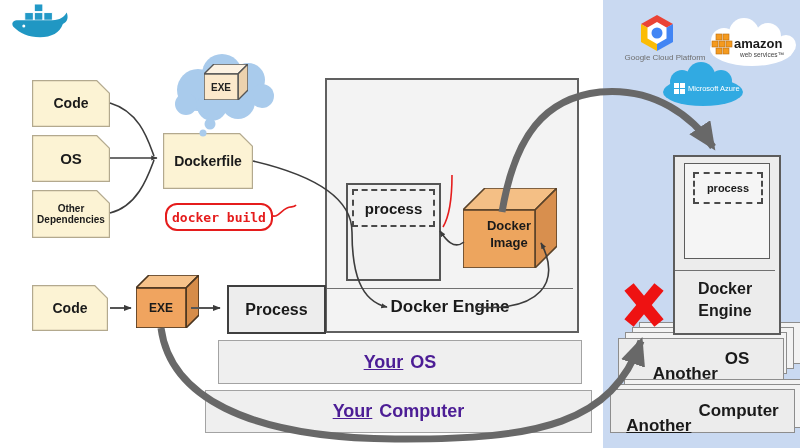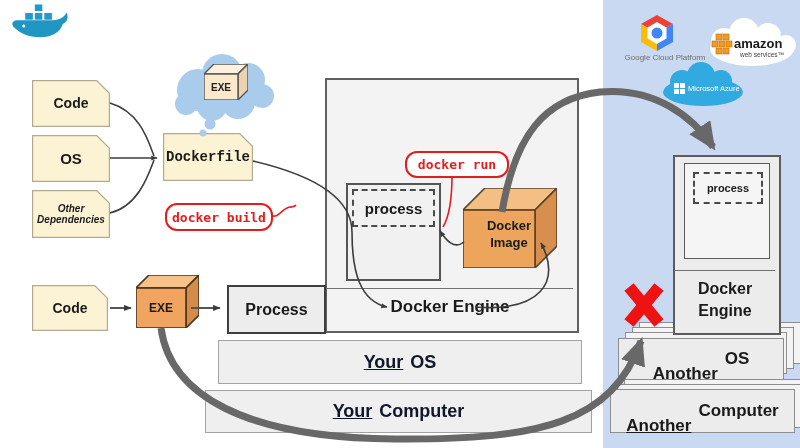--- a/index.html
+++ b/index.html
@@ -13,21 +13,21 @@
   
   .doc{position:absolute;}
   .doc .doc-b{position:absolute;inset:0;background:#b3a98e;
     clip-path:polygon(0 0,calc(100% - 13px) 0,100% 13px,100% 100%,0 100%);}
   .doc .doc-f{position:absolute;inset:1.2px;background:#fcf3d4;
     clip-path:polygon(0 0,calc(100% - 12.3px) 0,100% 12.3px,100% 100%,0 100%);}
   .doc .doc-t{position:absolute;inset:0;display:flex;align-items:center;justify-content:center;
     font-weight:bold;text-align:center;line-height:1.15;}
   
   .bar{position:absolute;background:#efefef;border:1.5px solid #a3a3a3;
-    display:flex;align-items:center;justify-content:center;font-weight:bold;color:#0f172a;z-index:1;}
+    display:flex;align-items:center;justify-content:center;font-weight:bold;color:#4c1d95;z-index:1;}
   .bar .em{text-decoration:underline;margin-right:7px;}
   
   .sheet{position:absolute;background:#f3f3f3;border:1.3px solid #8d8d8d;z-index:2;}
   .sheet.front{background:#ececec;display:flex;align-items:center;justify-content:center;font-weight:bold;}
   .sheet .em{text-decoration:underline;margin-right:7px;margin-top:30px;}
   
   .cmd{position:absolute;background:#ffffff;border:2px solid #e51c1c;border-radius:12px;
     color:#e51c1c;font-family:"DejaVu Sans Mono","Liberation Mono",monospace;font-weight:bold;
     display:flex;align-items:center;justify-content:center;z-index:6;}
   
@@ -60,23 +60,23 @@
     <div class="doc-t" style="font-size:14px;">Code</div>
   </div>
   <div class="doc" style="left:32px;top:135px;width:78px;height:47px;">
     <div class="doc-b"></div>
       <div class="doc-f"></div>
     <div class="doc-t" style="font-size:15px;">OS</div>
   </div>
   <div class="doc" style="left:32px;top:190px;width:78px;height:48px;">
     <div class="doc-b"></div>
       <div class="doc-f"></div>
-    <div class="doc-t" style="font-size:10px;padding:12px 10px;font-style:italic;">Other Dependencies</div>
-  </div>
-  <div class="doc" style="left:163px;top:133px;width:90px;height:48px;font-family:Liberation Mono, monospace;">
+    <div class="doc-t" style="font-size:10px;padding:12px 10px;">Other Dependencies</div>
+  </div>
+  <div class="doc" style="left:163px;top:133px;width:90px;height:56px;">
     <div class="doc-b"></div>
       <div class="doc-f"></div>
     <div class="doc-t" style="font-size:14px;">Dockerfile</div>
   </div>
 
   <svg class="abs" style="left:170px;top:48px;" width="108" height="92" viewBox="0 0 108 92">
     <g fill="#a9cbec">
       <circle cx="28" cy="42" r="21"></circle>
         <circle cx="52" cy="26" r="20"></circle>
         <circle cx="78" cy="32" r="17"></circle>
@@ -143,23 +143,20 @@
   </svg>
   <div class="abs flexc" style="left:463px;top:212px;width:92px;height:46px;font-weight:bold;font-size:13px;line-height:1.3;text-align:center;z-index:1;">
     <span style="width:52px;">Docker Image</span>
   </div>
 
   <div class="abs" style="left:327px;top:288px;width:246px;height:0;border-top:1.5px solid #707070;z-index:1;"></div>
   <div class="abs flexc bold" style="left:327px;top:296px;width:246px;height:22px;font-size:17px;z-index:1;">Docker Engine</div>
 
   <div class="cmd" style="left:165px;top:203px;width:104px;height:24px;font-size:13px;">
     <span>docker build</span>
-  </div>
-  <div class="cmd" style="left:405px;top:151px;width:100px;height:23px;font-size:13px;">
-    <span>docker run</span>
   </div>
 
   <div class="bar" style="left:218px;top:340px;width:362px;height:42px;font-size:18px;">
     <span class="em">Your</span>
     <span>OS</span>
   </div>
   <div class="bar" style="left:205px;top:390px;width:385px;height:41px;font-size:18px;">
     <span class="em">Your</span>
     <span>Computer</span>
   </div>

